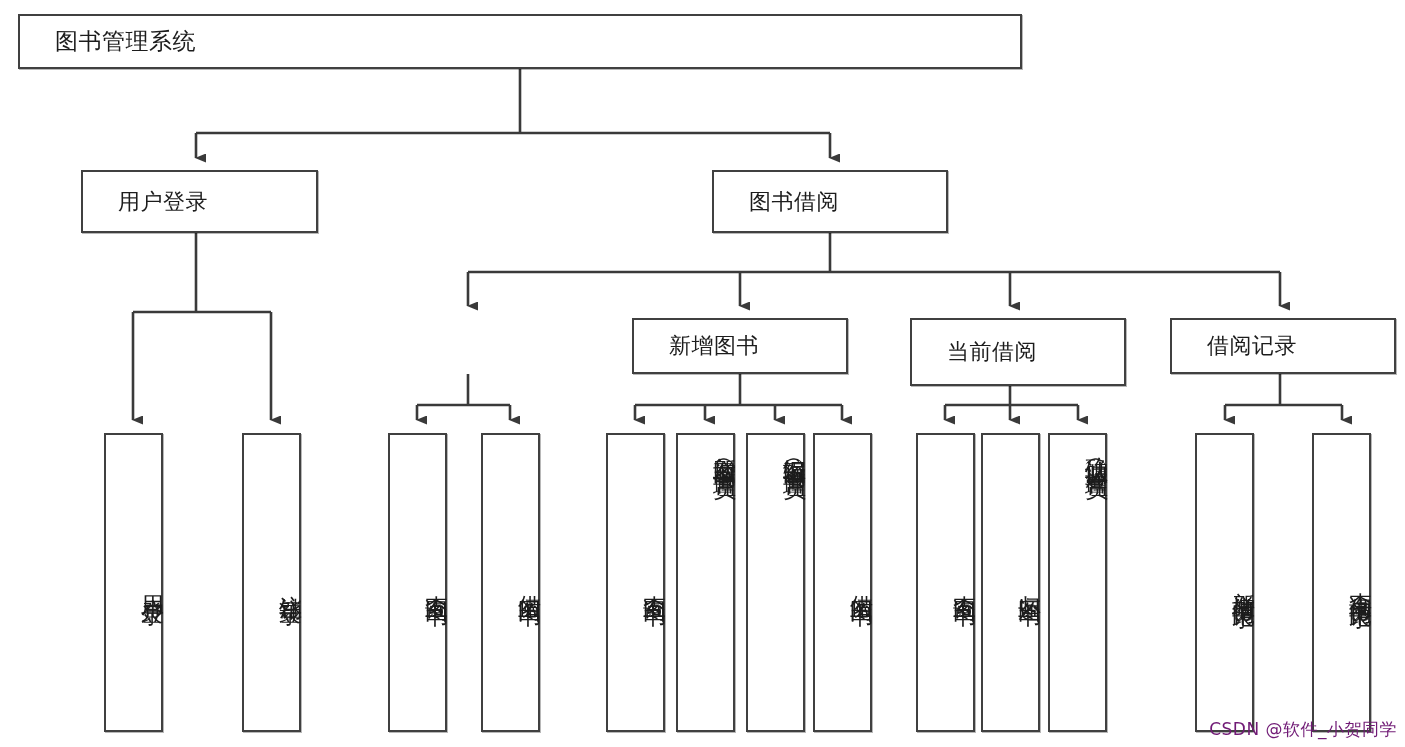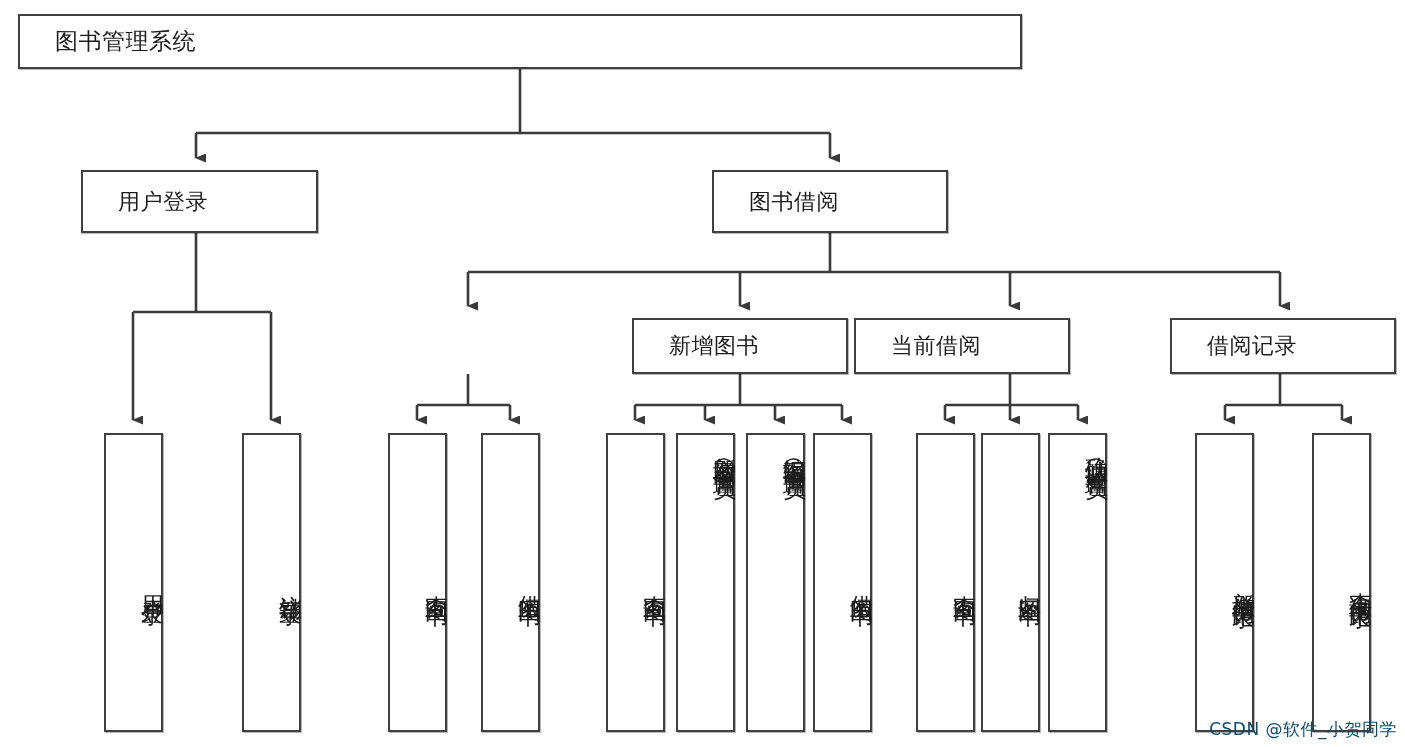--- a/index.html
+++ b/index.html
@@ -64,21 +64,21 @@
   }
   .node.vertical.pad-mid {
     align-items: center;
     padding-top: 0;
   }
   #watermark {
     position: absolute;
     right: 8px;
     bottom: 6px;
     font-size: 17px;
-    color: #0c4a6e;
+    color: #701a75;
     letter-spacing: 0.5px;
     user-select: none;
     white-space: nowrap;
   }
 </style>
 </head>
 <body>
 
 <div id="diagram-root">
 
@@ -139,21 +139,21 @@
   <div class="node horizontal" style="left:81px; top:170px; width:237px; height:63px;">
     <span class="node-label">用户登录</span>
   </div>
   <div class="node horizontal" style="left:712px; top:170px; width:236px; height:63px;">
     <span class="node-label">图书借阅</span>
   </div>
 
   <div class="node horizontal" style="left:632px; top:318px; width:216px; height:56px;">
     <span class="node-label">新增图书</span>
   </div>
-  <div class="node horizontal" style="left:854px; top:318px; width:216px; height:56px;">
+  <div class="node horizontal" style="left:910px; top:318px; width:216px; height:68px;">
     <span class="node-label">当前借阅</span>
   </div>
   <div class="node horizontal" style="left:1170px; top:318px; width:226px; height:56px;">
     <span class="node-label">借阅记录</span>
   </div>
 
   <div class="node vertical pad-mid" style="left:104px; top:433px; width:59px; height:299px;">
     <span class="node-label">用户登录</span>
   </div>
   <div class="node vertical pad-mid" style="left:242px; top:433px; width:59px; height:299px;">

